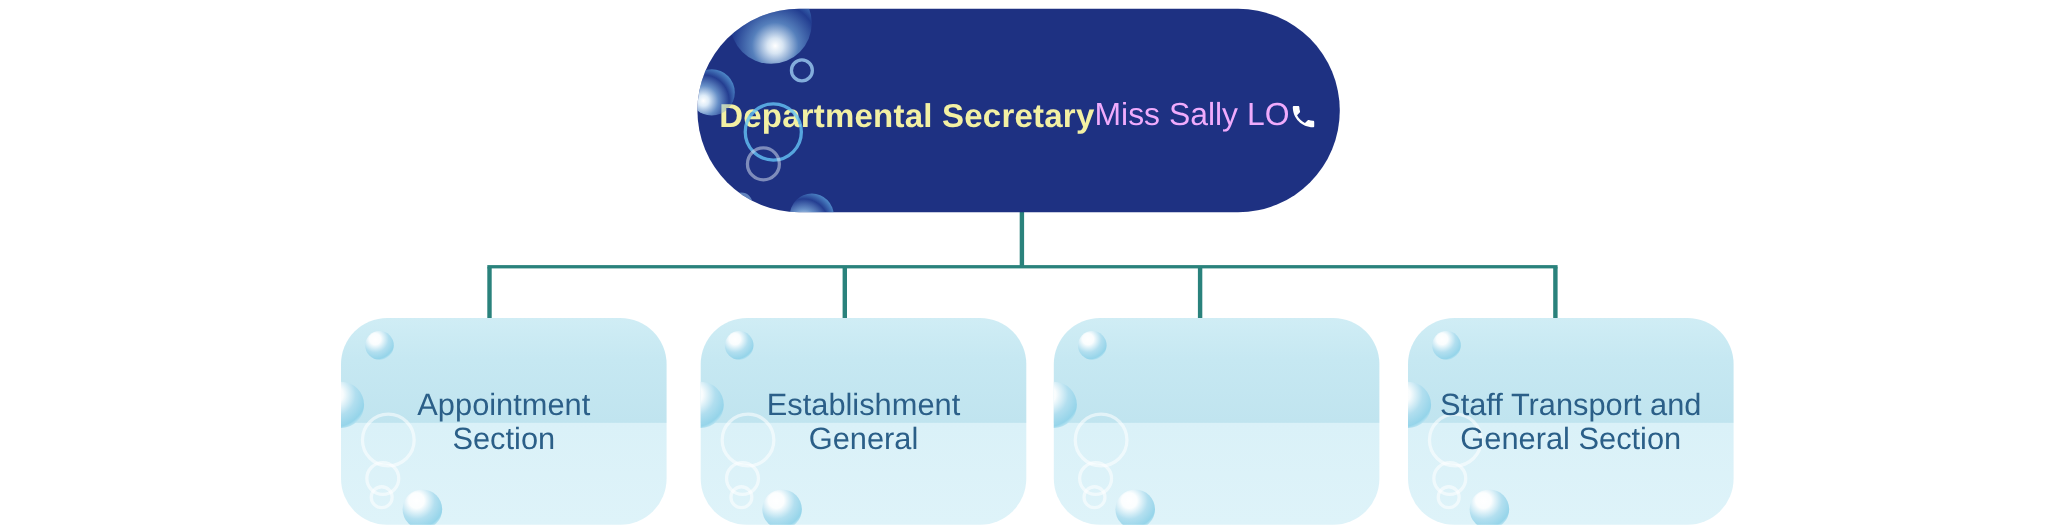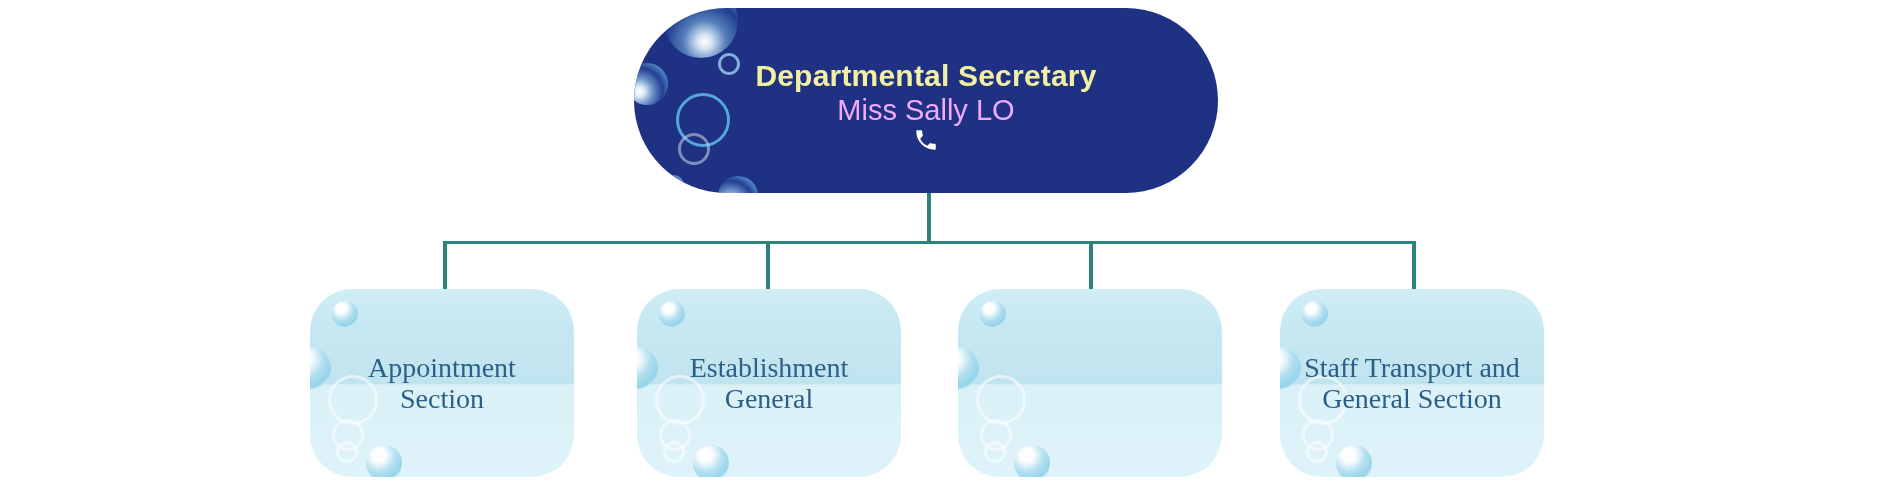--- a/index.html
+++ b/index.html
@@ -11,34 +11,34 @@
   .conn{position:absolute;background:#2a827c;}
   .conn.stem{left:927px;top:186px;width:4px;height:57px;}
   .conn.hbar{left:443px;top:241px;width:973px;height:3px;}
   .conn.drop{top:243px;width:4px;height:47px;}
   .conn.d1{left:443px;} .conn.d2{left:766px;} .conn.d3{left:1089px;} .conn.d4{left:1412px;}
 
   
   .root-node{
     position:absolute;left:634px;top:8px;width:584px;height:185px;
     background:#1e3182;border-radius:93px;overflow:hidden;
-    display:flex;flex-direction:column;align-items:center;justify-content:center;
+    display:flex;flex-direction:row;align-items:center;justify-content:center;
     padding-top:10px;box-sizing:border-box;text-align:center;z-index:2;
   }
   .root-title{font-size:30px;font-weight:bold;color:#f3f0a3;line-height:36px;letter-spacing:.2px;}
   .root-person{font-size:29px;color:#f0abfc;line-height:33px;}
   .root-phone{display:flex;align-items:center;justify-content:center;gap:5px;line-height:36px;}
   .root-phone span{font-size:29px;color:#ffffff;}
   .phone-icon{width:26px;height:26px;fill:#ffffff;display:block;}
 
   
   .child-node{
-    position:absolute;top:289px;width:264px;height:188px;border-radius:42px;overflow:hidden;
+    position:absolute;top:289px;width:296px;height:188px;border-radius:42px;overflow:hidden;
     background:linear-gradient(180deg,#d0edf5 0%,#c6e8f2 20%,#c0e4ef 50.5%,#daf1f8 51%,#def3f9 100%);
-    display:flex;align-items:center;justify-content:center;z-index:2;font-family:Liberation Serif, serif;
+    display:flex;align-items:center;justify-content:center;z-index:2;
   }
   .child-node.c1{left:310px;} .child-node.c2{left:637px;}
   .child-node.c3{left:958px;} .child-node.c4{left:1280px;}
   .child-label{
     position:relative;z-index:3;font-size:28px;line-height:31px;color:#2b5f88;
     text-align:center;white-space:pre-line;
   }
 
   
   .bub{position:absolute;border-radius:50%;pointer-events:none;}

